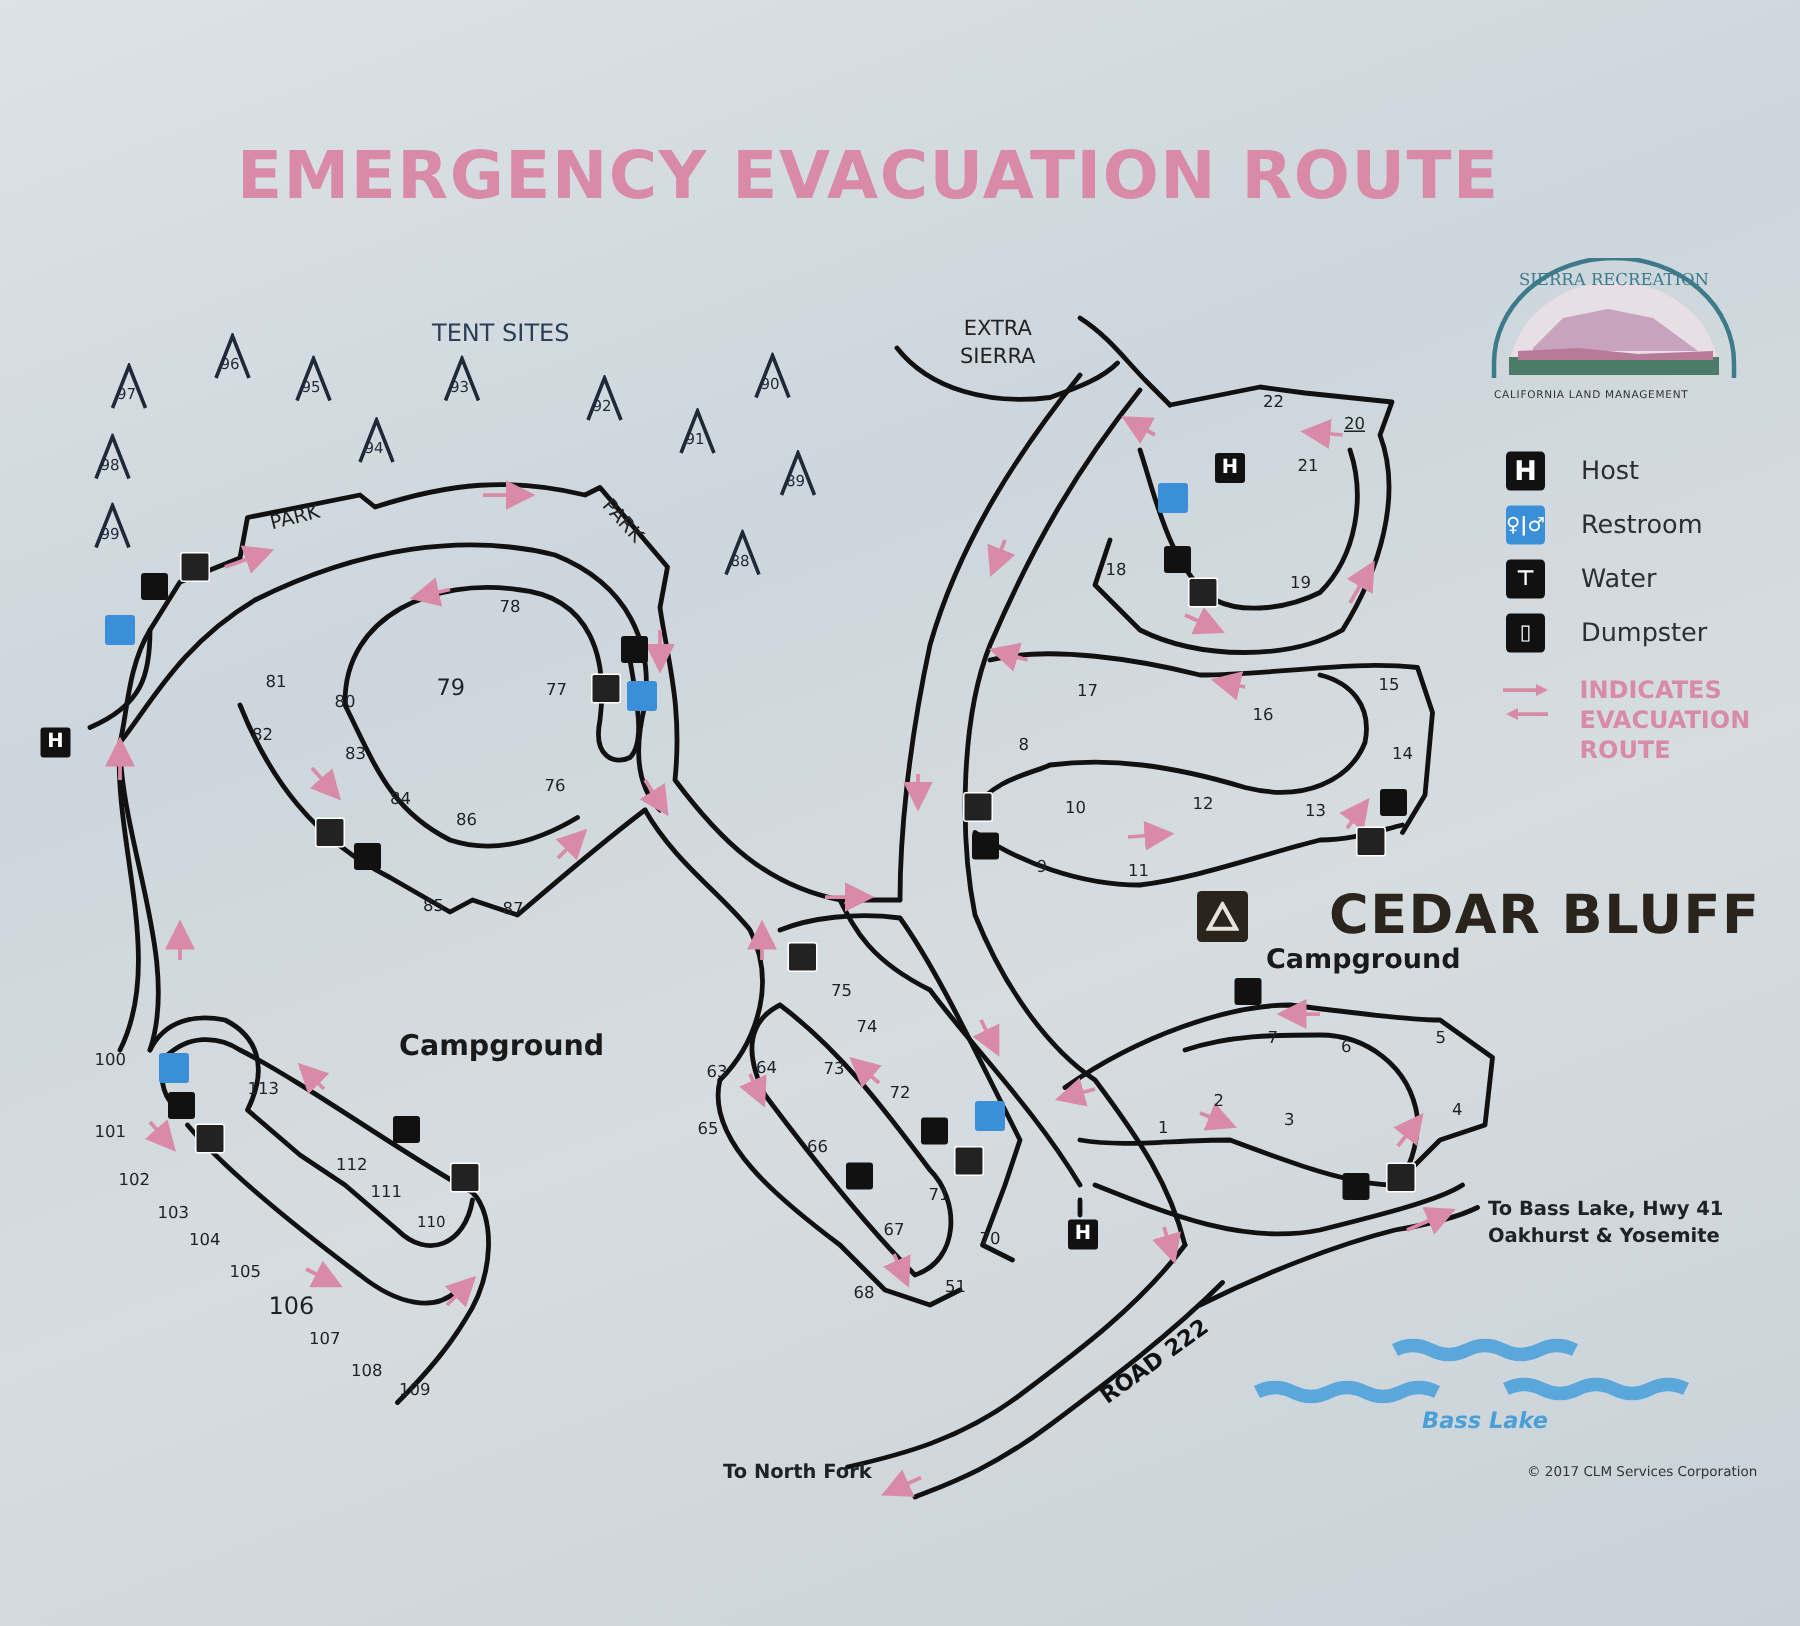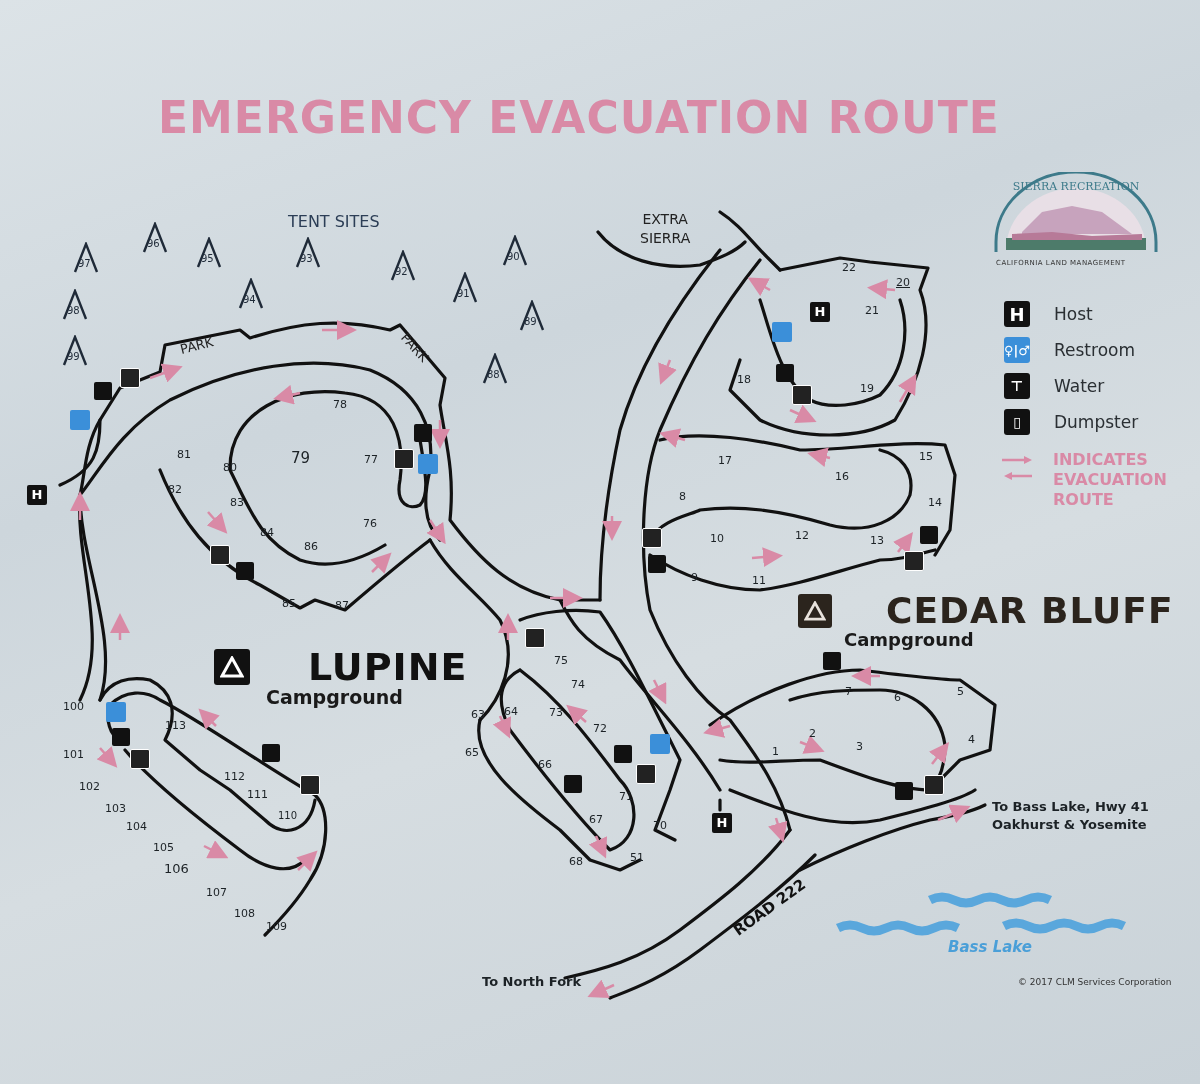--- a/index.html
+++ b/index.html
@@ -169,28 +169,20 @@
   </div>
 
   <div class="abs" style="left:288px;top:212px;font-size:16px;color:#2c3e56;">TENT SITES</div>
   <div class="abs" style="left:640px;top:210px;font-size:14px;color:#222;text-align:center;line-height:19px;">
     <div>EXTRA</div>
     <div>SIERRA</div>
   </div>
   <div class="abs" style="left:180px;top:338px;font-size:13px;color:#222;transform:rotate(-14deg);">PARK</div>
   <div class="abs" style="left:398px;top:340px;font-size:13px;color:#222;transform:rotate(48deg);">PARK</div>
 
-  <div class="camp-name" style="left:214px;top:645px;">
-    <div class="camp-icon" style="width:36px;height:36px;margin-right:14px;">
-      <svg width="24" height="22" viewBox="0 0 24 22">
-          <path d="M12,2 L22,20 L2,20 Z" fill="none" stroke="#fff" stroke-width="3"></path>
-        </svg>
-    </div>
-    <span class="camp-title" style="font-size:38px;">LUPINE</span>
-  </div>
   <div class="camp-sub" style="left:266px;top:686px;font-size:19px;">Campground</div>
 
   <div class="camp-name" style="left:798px;top:590px;">
     <div class="camp-icon" style="width:34px;height:34px;margin-right:10px;background:#2b241d;">
       <svg width="22" height="20" viewBox="0 0 24 22">
           <path d="M12,2 L22,20 L2,20 Z" fill="none" stroke="#e8e2dc" stroke-width="3"></path>
         </svg>
     </div>
     <span class="camp-title" style="font-size:36px;color:#2b241d;">CEDAR BLUFF</span>
   </div>
@@ -289,21 +281,21 @@
       <span class="abs lbl" style="font-size: 11px; left: 260px; top: 526px;">84</span>
       <span class="abs lbl" style="font-size: 11px; left: 304px; top: 540px;">86</span>
       <span class="abs lbl" style="font-size: 11px; left: 282px; top: 597px;">85</span>
       <span class="abs lbl" style="font-size: 11px; left: 335px; top: 599px;">87</span>
       <span class="abs lbl" style="font-size: 11px; left: 63px; top: 700px;">100</span>
       <span class="abs lbl" style="font-size: 11px; left: 63px; top: 748px;">101</span>
       <span class="abs lbl" style="font-size: 11px; left: 79px; top: 780px;">102</span>
       <span class="abs lbl" style="font-size: 11px; left: 105px; top: 802px;">103</span>
       <span class="abs lbl" style="font-size: 11px; left: 126px; top: 820px;">104</span>
       <span class="abs lbl" style="font-size: 11px; left: 153px; top: 841px;">105</span>
-      <span class="abs lbl" style="font-size: 13px; left: 164px; top: 861px;">106</span>
+      <span class="abs lbl" style="font-size: 16px; left: 179px; top: 861px;">106</span>
       <span class="abs lbl" style="font-size: 11px; left: 206px; top: 886px;">107</span>
       <span class="abs lbl" style="font-size: 11px; left: 234px; top: 907px;">108</span>
       <span class="abs lbl" style="font-size: 11px; left: 266px; top: 920px;">109</span>
       <span class="abs lbl" style="font-size: 10px; left: 278px; top: 810px;">110</span>
       <span class="abs lbl" style="font-size: 11px; left: 247px; top: 788px;">111</span>
       <span class="abs lbl" style="font-size: 11px; left: 224px; top: 770px;">112</span>
       <span class="abs lbl" style="font-size: 11px; left: 165px; top: 719px;">113</span>
       <span class="abs lbl" style="font-size: 11px; left: 554px; top: 654px;">75</span>
       <span class="abs lbl" style="font-size: 11px; left: 571px; top: 678px;">74</span>
       <span class="abs lbl" style="font-size: 11px; left: 549px; top: 706px;">73</span>

